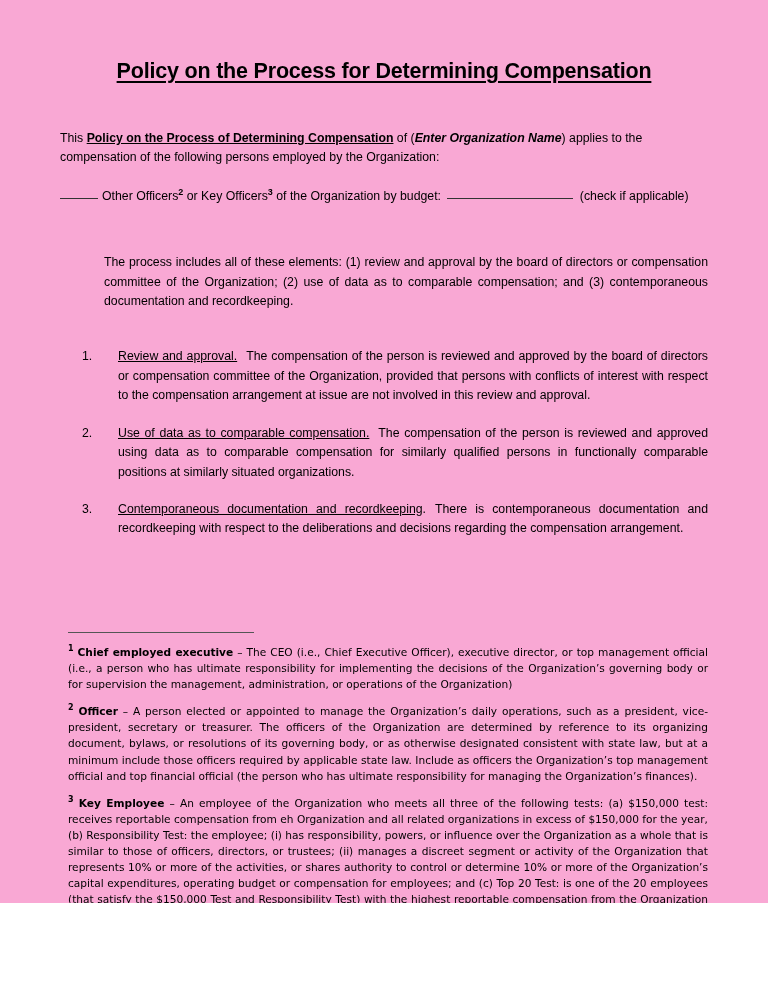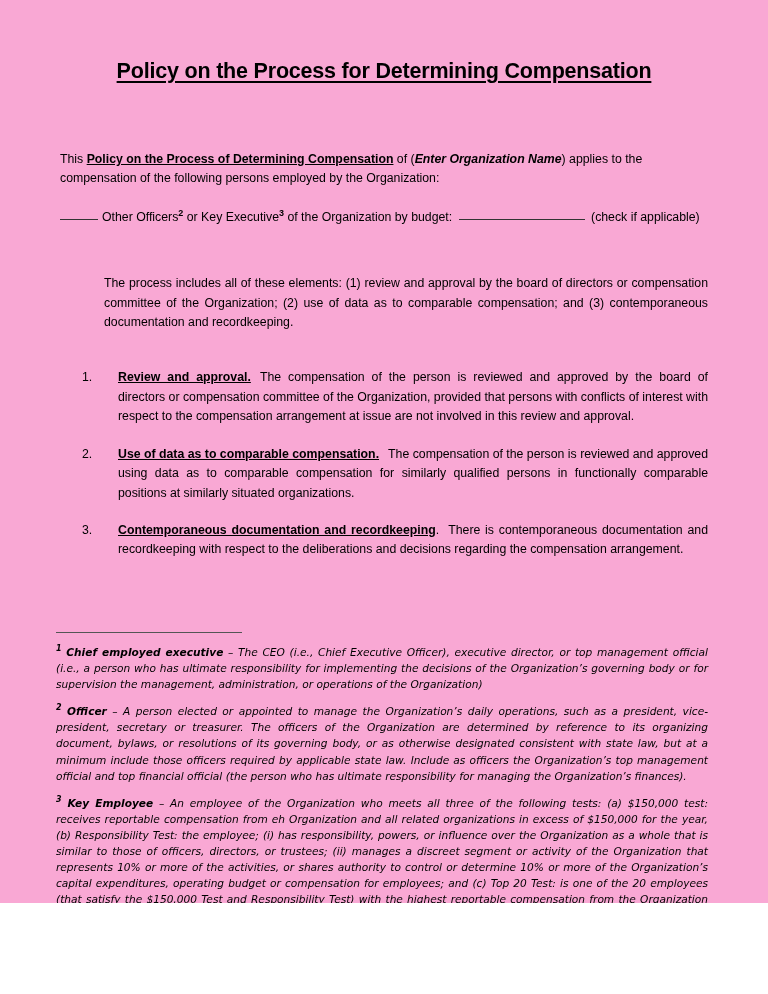--- a/index.html
+++ b/index.html
@@ -38,21 +38,21 @@
     text-decoration: underline;
     text-underline-offset: 3px;
   }
   
   .body-block {
     font-size: 12.3px;
     line-height: 1.58;
     text-align: left;
   }
   .intro {
-    margin-top: 65px;
+    margin-top: 44px;
   }
   .intro .bu {
     font-weight: bold;
     text-decoration: underline;
   }
   .intro .bi {
     font-weight: bold;
     font-style: italic;
   }
   .check-line {
@@ -102,31 +102,30 @@
     margin-bottom: 18px;
   }
   .num-item:last-child { margin-bottom: 0; }
   .num-marker {
     position: absolute;
     left: 22px;
     top: 0;
     text-align: left;
   }
   .lead {
-    font-weight: bold;
+    font-weight: normal;
     text-decoration: underline;
   }
   .gap { display: inline-block; width: 9px; }
   
   .footnotes {
     position: absolute;
-    left: 56px;
+    left: 68px;
     right: 60px;
     top: 632px;
-    font-style: italic;
   }
   .fn-sep {
     width: 186px;
     height: 0;
     border-top: 1.3px solid #555;
     margin-bottom: 11px;
   }
   .fn {
     font-family: "DejaVu Sans", sans-serif;
     font-size: 10.6px;
@@ -147,21 +146,21 @@
 
 <div class="page">
 
   <h1 class="doc-title"><span class="u">Policy on the Process for Determining Compensation</span></h1>
 
   <div class="body-block">
 
     <p class="intro"><span>This </span><span class="bu">Policy on the Process of Determining Compensation</span><span> of (</span><span class="bi">Enter Organization Name</span><span>) applies to the compensation of the following persons employed by the Organization:</span></p>
 
 
-    <p class="check-line second"><span class="blank-short"></span><span>Other Officers</span><sup>2</sup><span> or Key Executive</span><sup>3</sup><span> of the Organization by budget: </span><span class="blank-long"></span><span> (check if applicable)</span></p>
+    <p class="check-line second"><span class="blank-short"></span><span>Other Officers</span><sup>2</sup><span> or Key Officers</span><sup>3</sup><span> of the Organization by budget: </span><span class="blank-long"></span><span> (check if applicable)</span></p>
 
     <p class="process-para">The process includes all of these elements:  (1) review and approval by the board of directors or compensation committee of the Organization; (2) use of data as to comparable compensation; and (3) contemporaneous documentation and recordkeeping.</p>
 
     <ol class="num-list">
       <li class="num-item">
         <span class="num-marker">1.</span><span class="lead">Review and approval.</span><span class="gap"></span><span>The compensation of the person is reviewed and approved by the board of directors or compensation committee of the Organization, provided that persons with conflicts of interest with respect to the compensation arrangement at issue are not involved in this review and approval.</span>
       </li>
       <li class="num-item">
         <span class="num-marker">2.</span><span class="lead">Use of data as to comparable compensation.</span><span class="gap"></span><span>The compensation of the person is reviewed and approved using data as to comparable compensation for similarly qualified persons in functionally comparable positions at similarly situated organizations.</span>
       </li>

